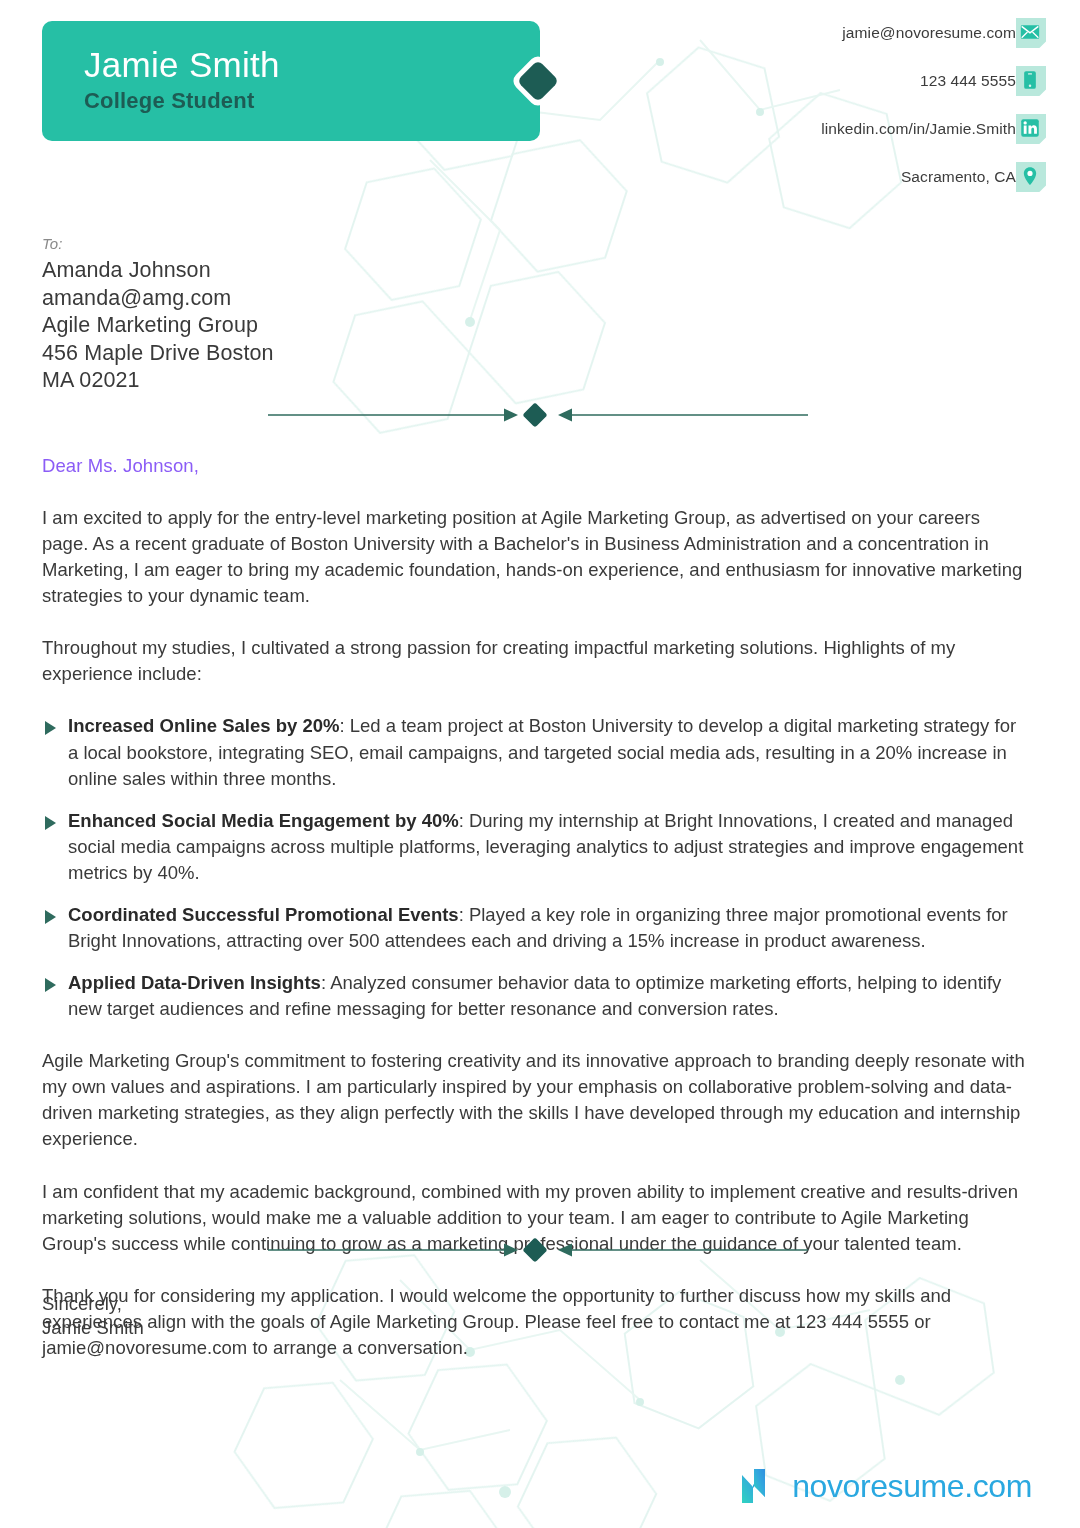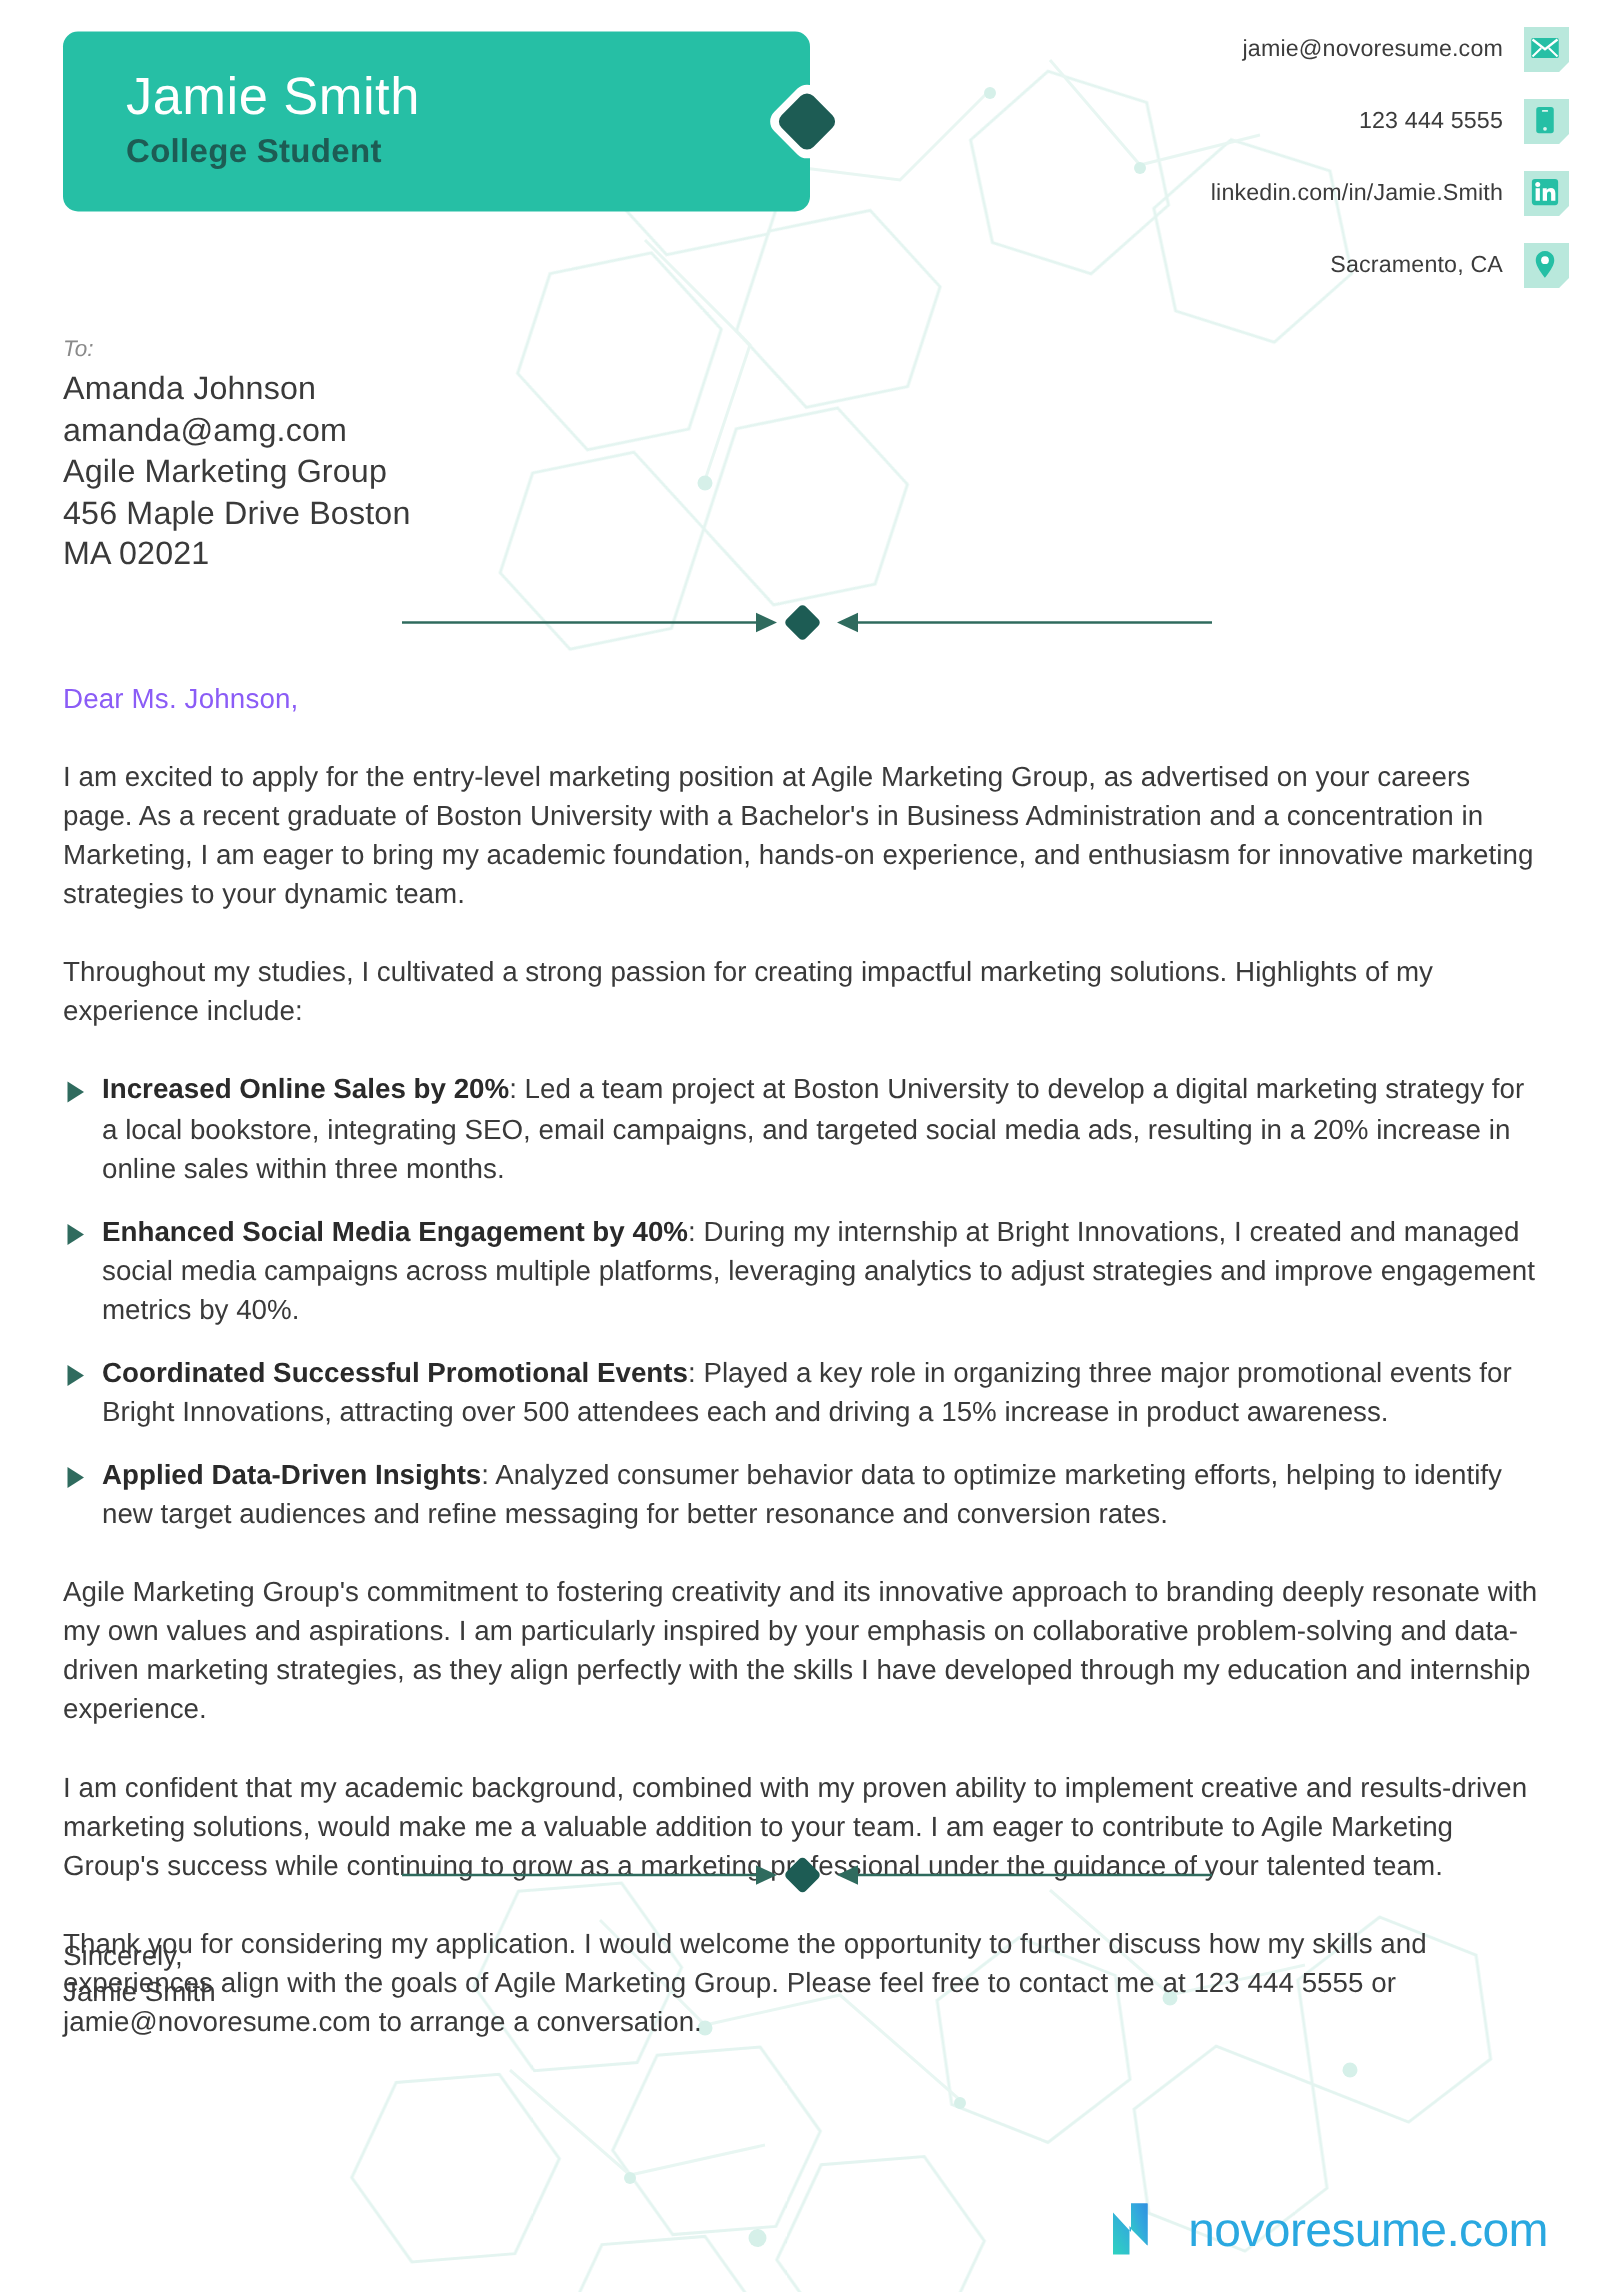--- a/index.html
+++ b/index.html
@@ -86,21 +86,20 @@
     right: 34px;
     top: 18px;
     display: flex;
     flex-direction: column;
     gap: 18px;
   }
   .contact-row {
     display: flex;
     align-items: center;
     justify-content: flex-end;
-    gap: 14px;
     height: 30px;
   }
   .contact-text {
     font-size: 15.5px;
     color: #3c3c3c;
     letter-spacing: 0.1px;
     white-space: nowrap;
   }
   .contact-icon {
     position: relative;
@@ -119,21 +118,21 @@
     left: 4px;
     top: 4px;
     width: 20px;
     height: 20px;
   }
 
   
   .recipient {
     position: absolute;
     left: 42px;
-    top: 224px;
+    top: 235px;
     z-index: 2;
   }
   .to-label {
     font-size: 15px;
     font-style: italic;
     color: #8a8a8a;
     margin-bottom: 5px;
   }
   .recipient-line {
     font-size: 21.5px;

